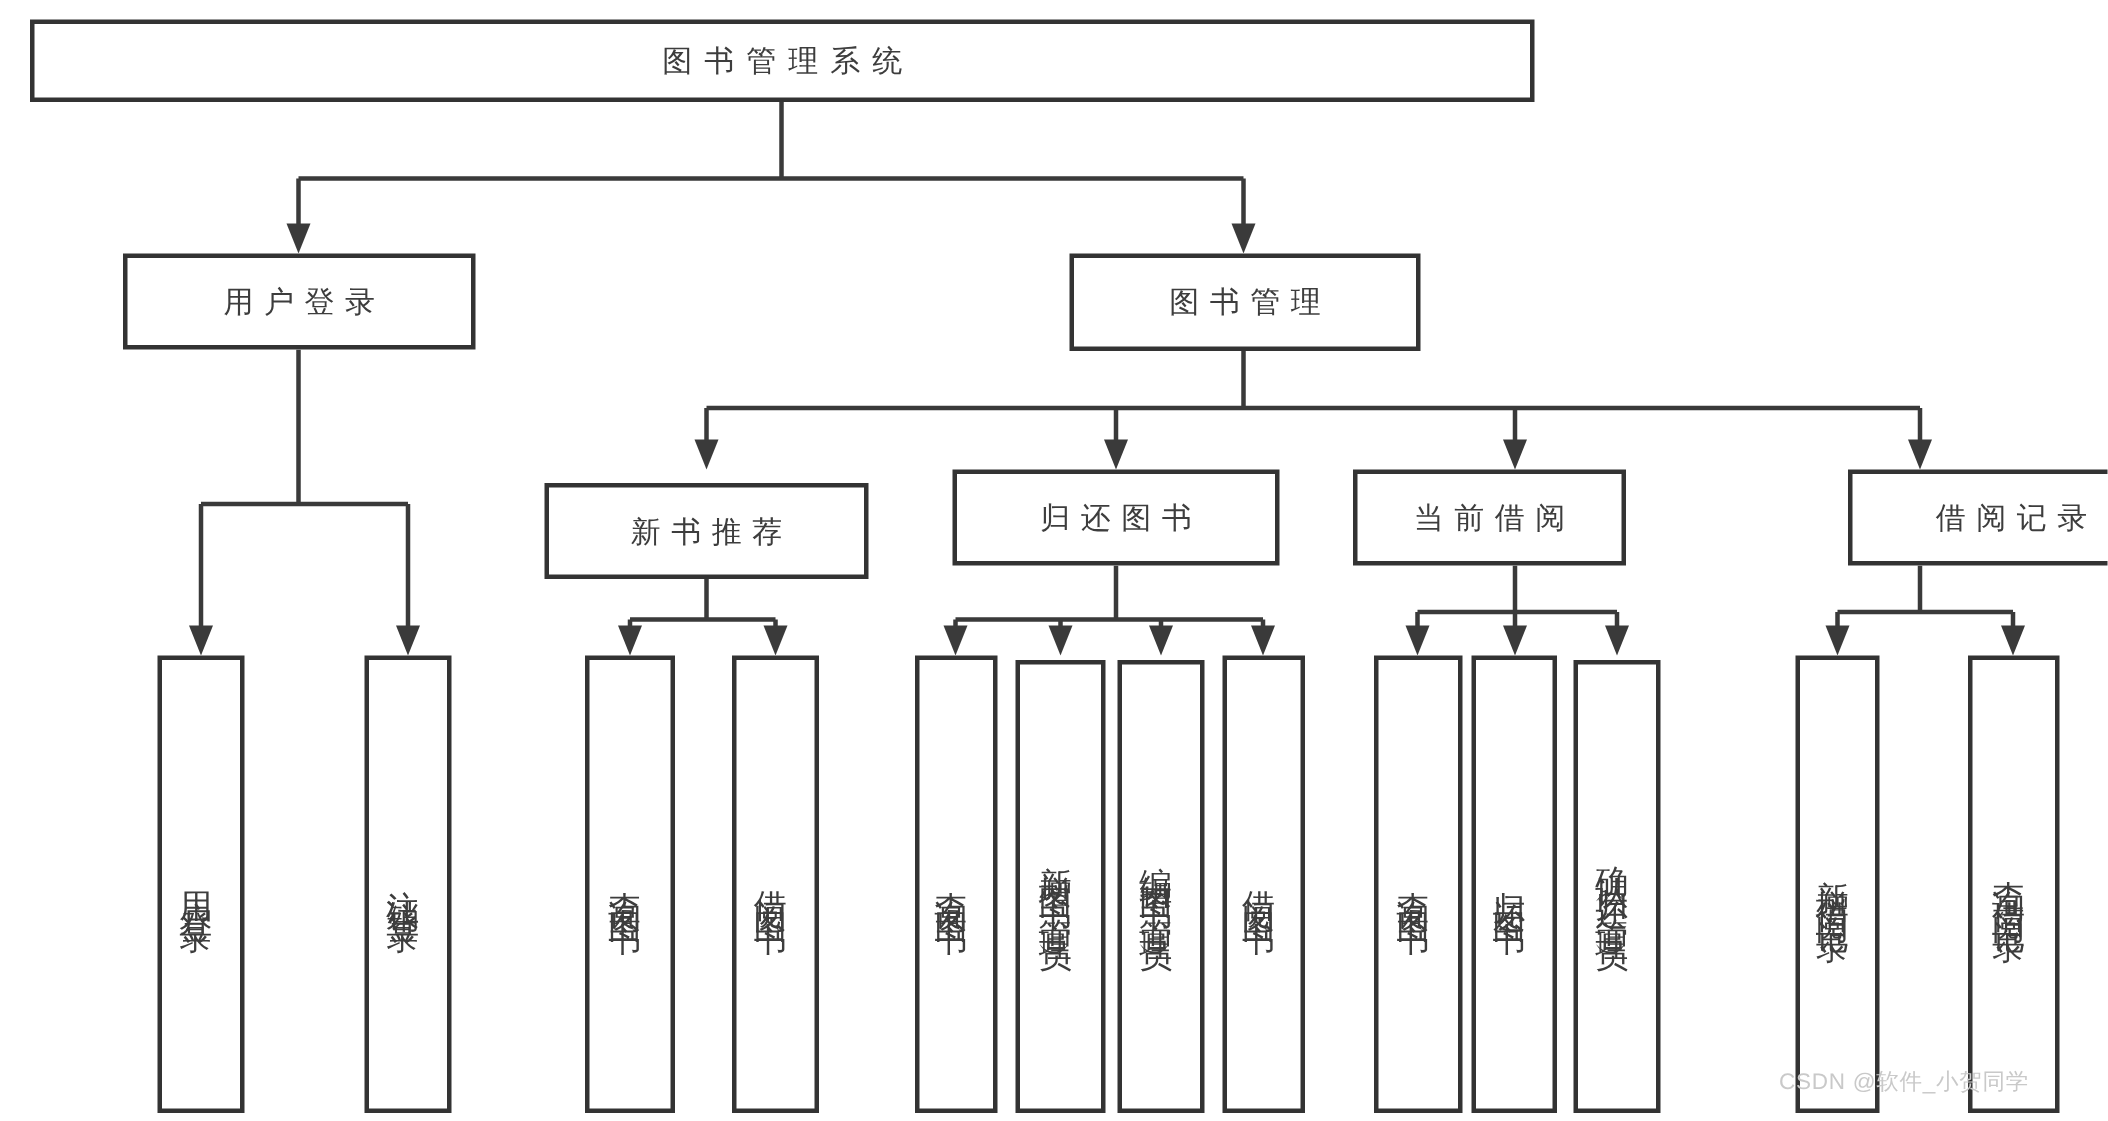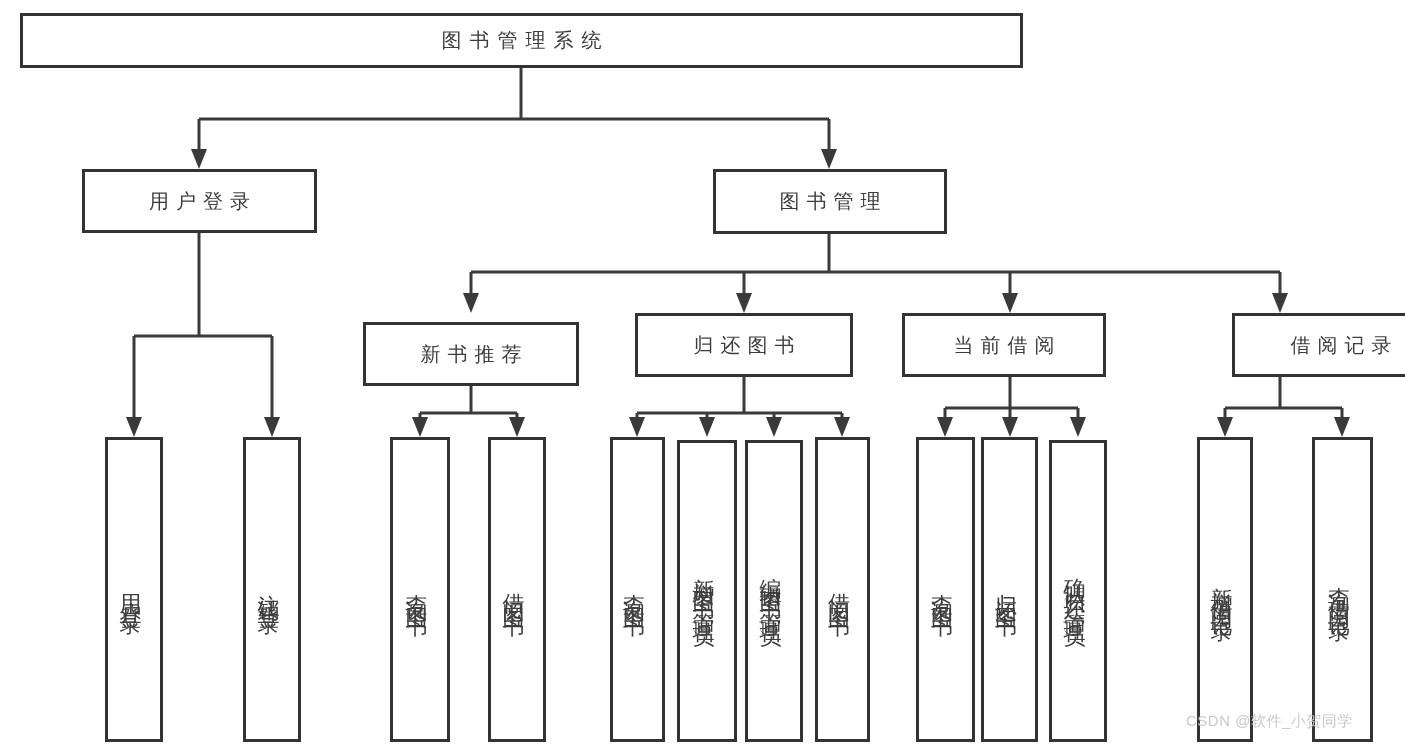--- a/index.html
+++ b/index.html
@@ -133,21 +133,21 @@
   <div class="node" style="left:713px;top:169px;width:234px;height:65px;">
     <span class="hlabel">图书管理</span>
   </div>
 
   <div class="node" style="left:363px;top:322px;width:216px;height:64px;">
     <span class="hlabel">新书推荐</span>
   </div>
   <div class="node" style="left:635px;top:313px;width:218px;height:64px;">
     <span class="hlabel">归还图书</span>
   </div>
-  <div class="node" style="left:902px;top:313px;width:204px;height:64px;">
+  <div class="node" style="left:902px;top:313px;width:182px;height:64px;">
     <span class="hlabel">当前借阅</span>
   </div>
   <div class="node" style="left:1232px;top:313px;width:218px;height:64px;">
     <span class="hlabel">借阅记录</span>
   </div>
 
   <div class="node" style="left:105px;top:437px;width:58px;height:305px;">
     <span class="vlabel">用户登录</span>
   </div>
   <div class="node" style="left:243px;top:437px;width:58px;height:305px;">

